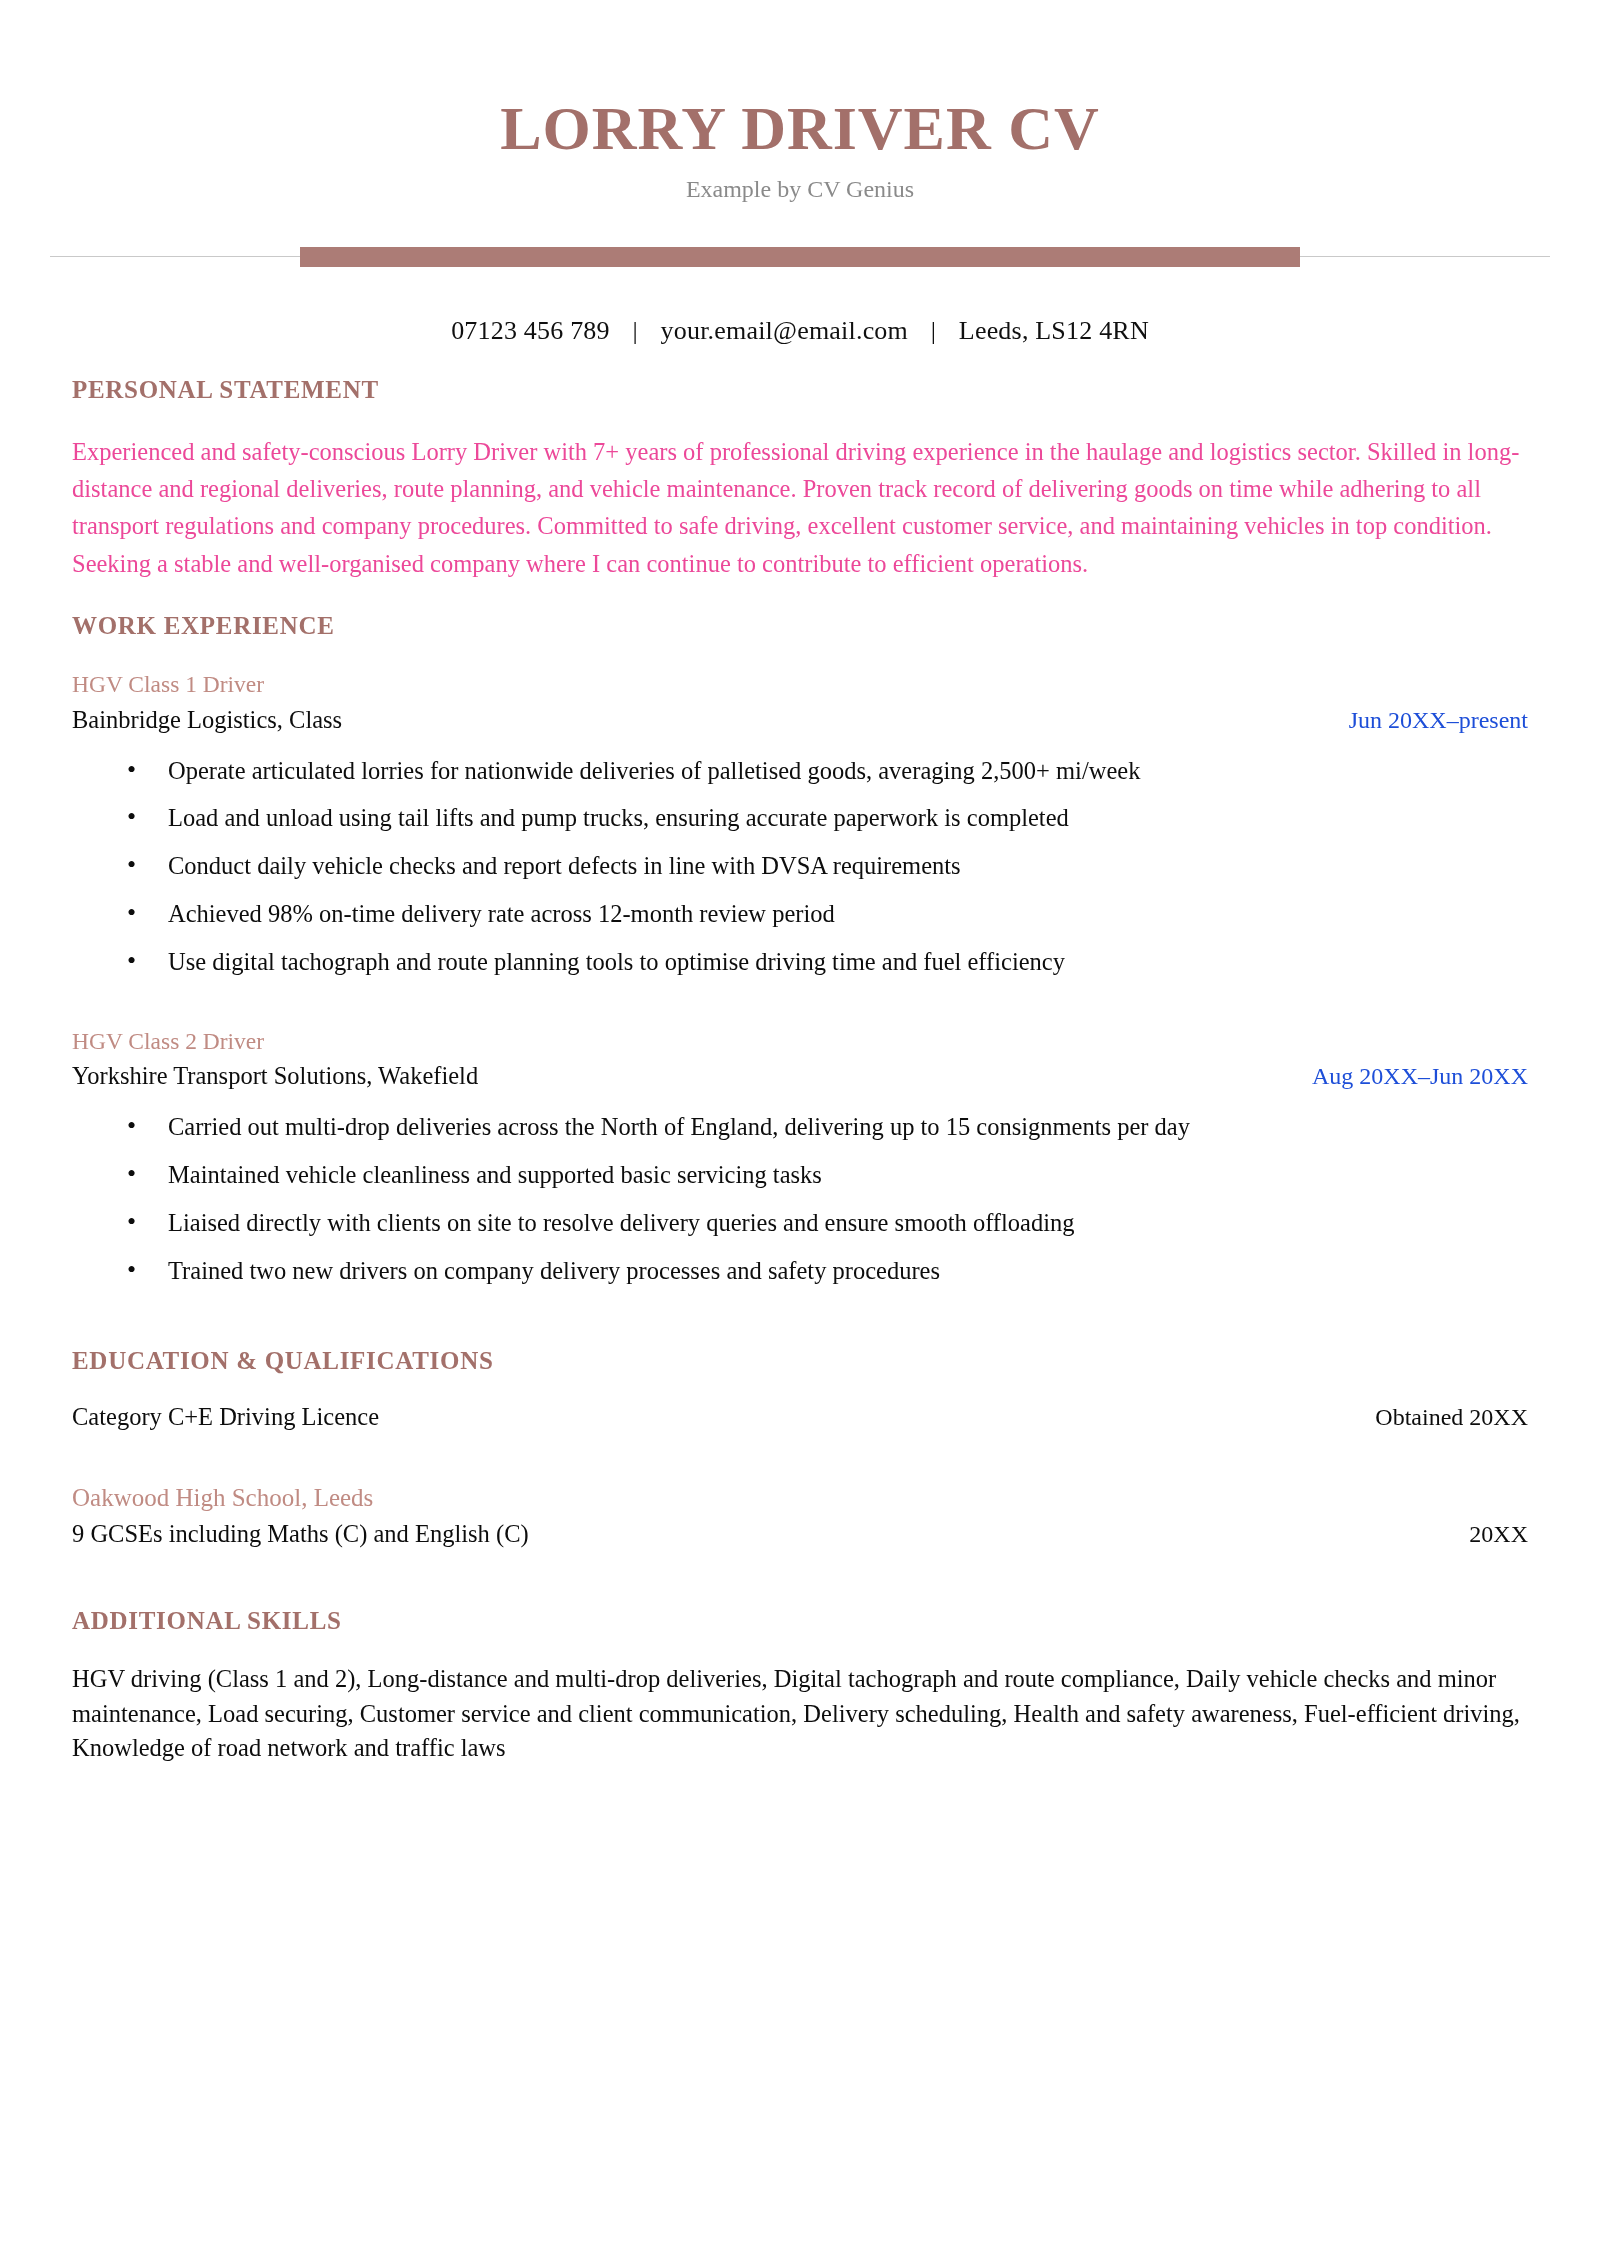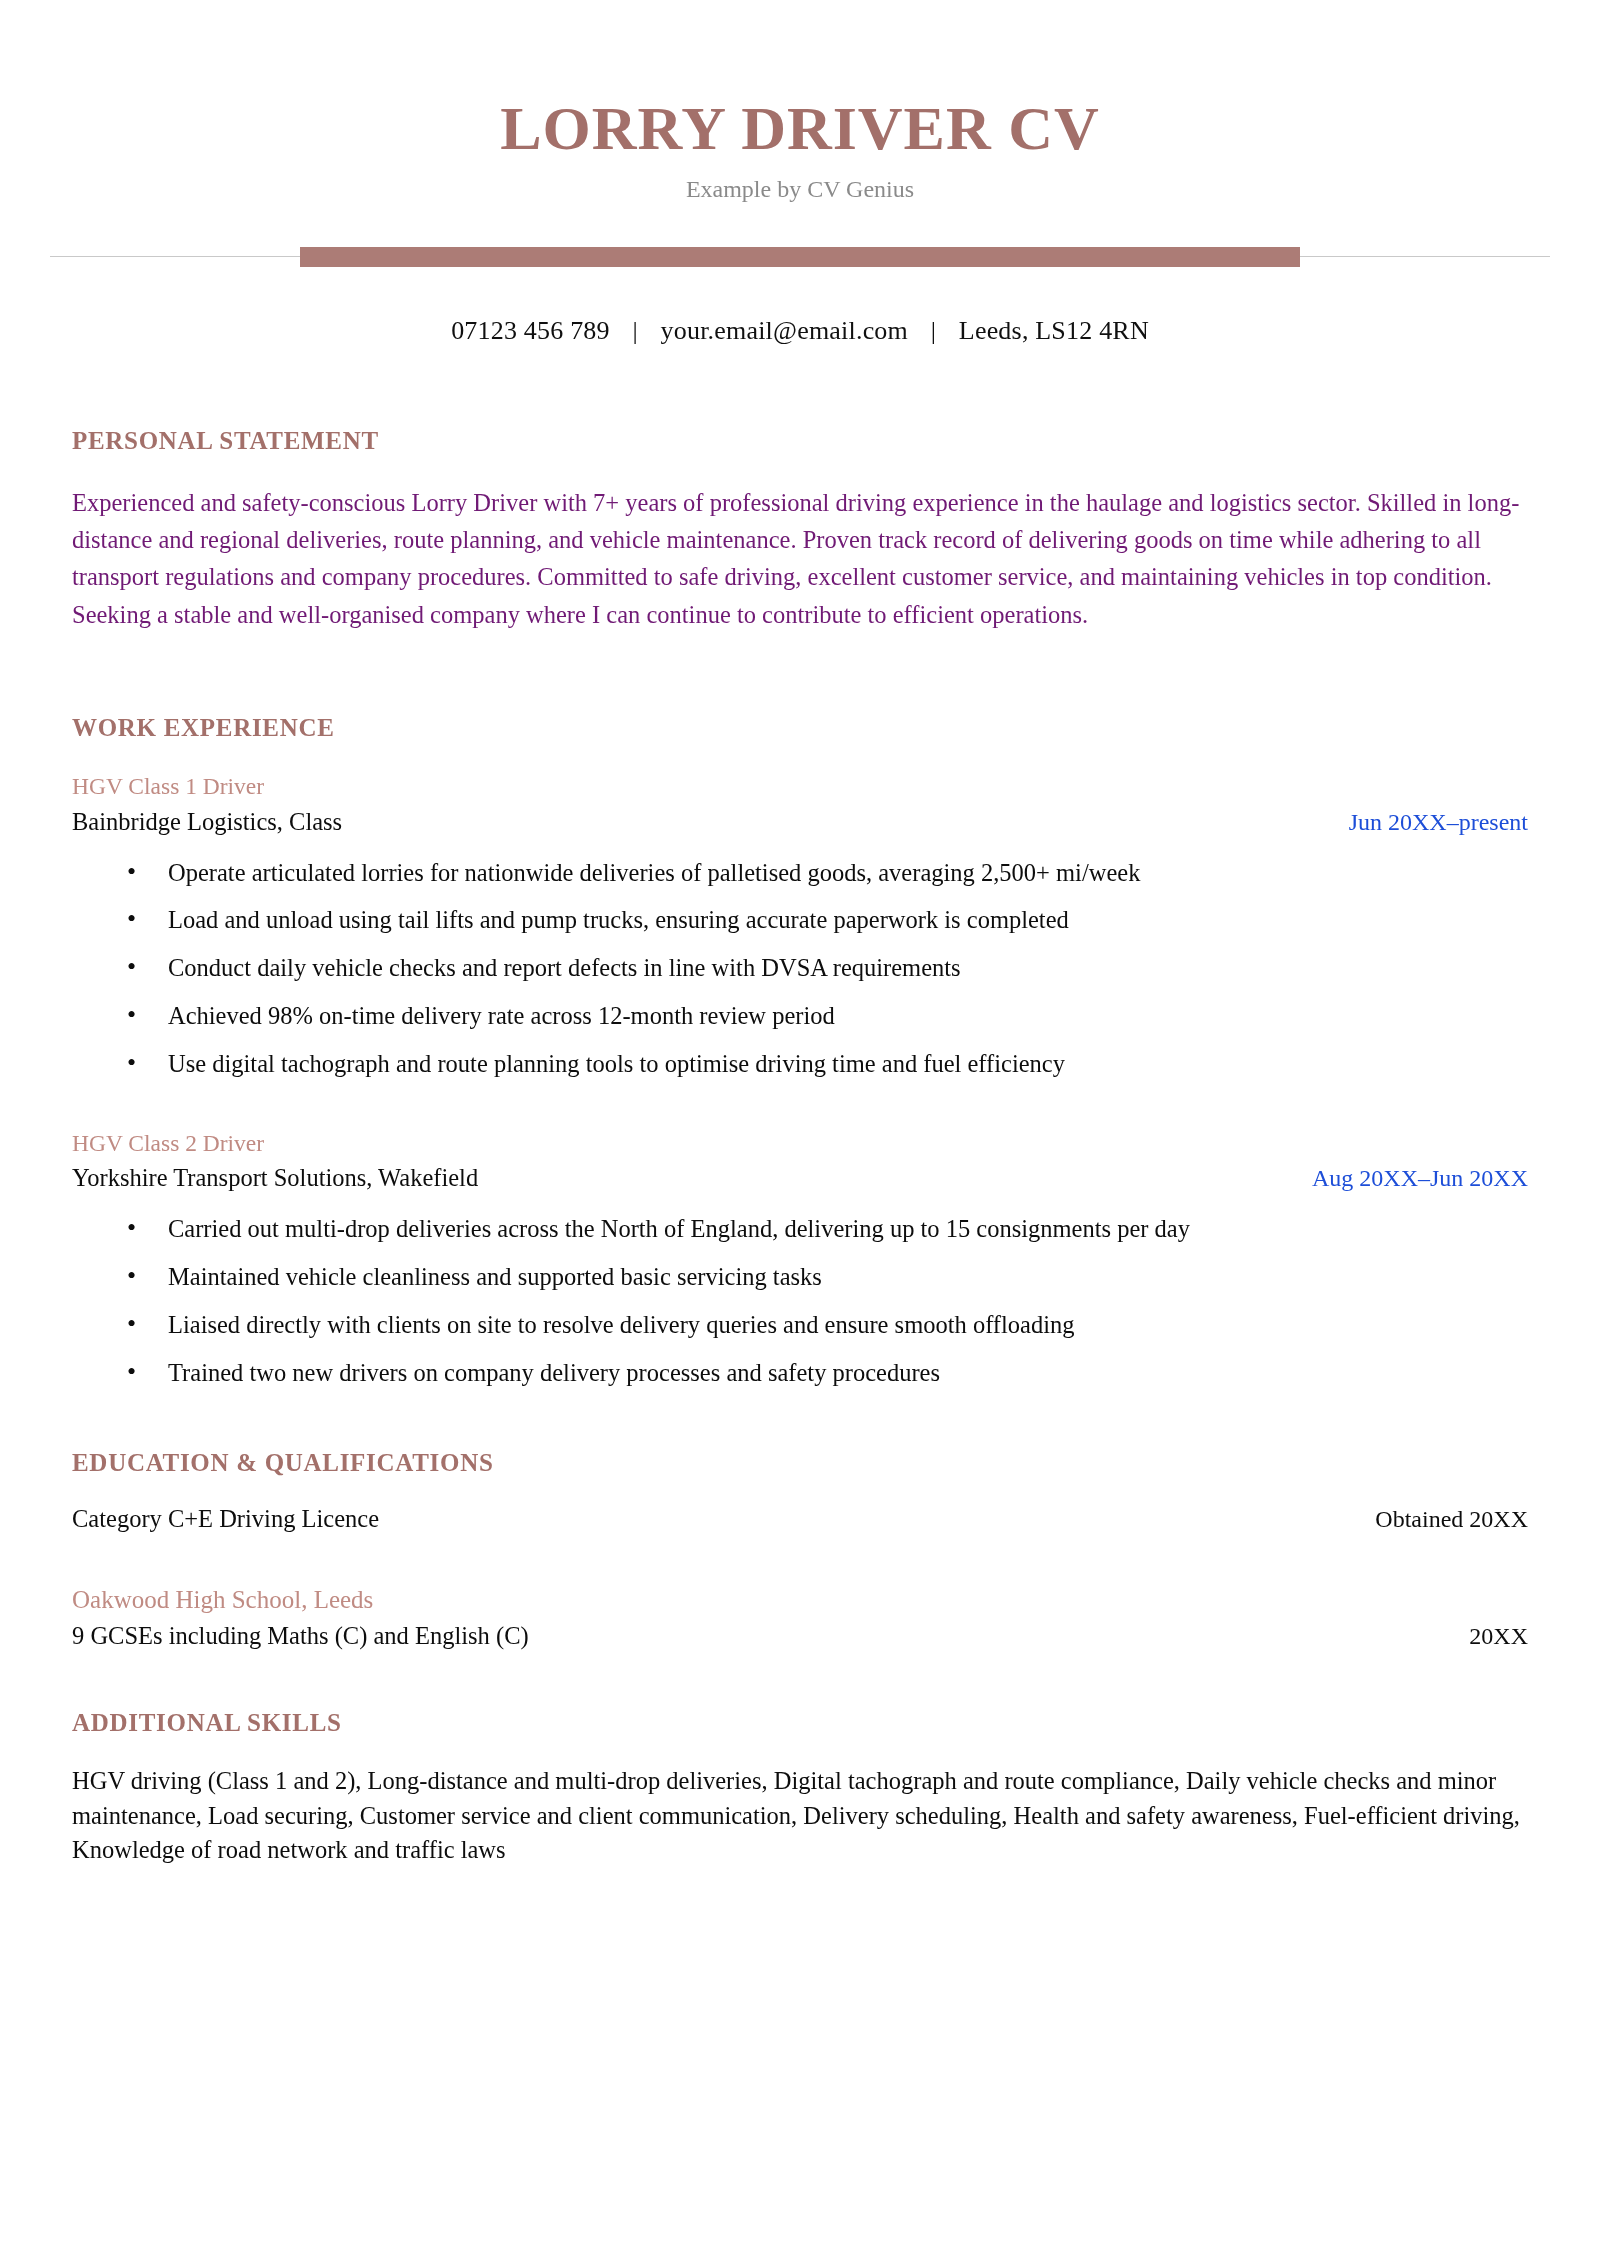--- a/index.html
+++ b/index.html
@@ -77,38 +77,38 @@
     letter-spacing: 0.2px;
   }
   .contact .sep {
     display: inline-block;
     padding: 0 16px;
     color: #101010;
   }
 
   
   .section {
-    margin-top: 80px;
+    margin-top: 29px;
   }
   .section-title {
     font-size: 25px;
     font-weight: bold;
     color: #a3706a;
     letter-spacing: 0.7px;
     text-transform: uppercase;
     line-height: 1.2;
   }
   .section-body {
     margin-top: 28px;
   }
 
   .paragraph {
     font-size: 24.5px;
     line-height: 1.52;
-    color: #701a75;
+    color: #ec4899;
     text-align: left;
   }
 
   
   .job {
     margin-top: 34px;
   }
   .job:first-child { margin-top: 24px; }
 
   .job-head {

